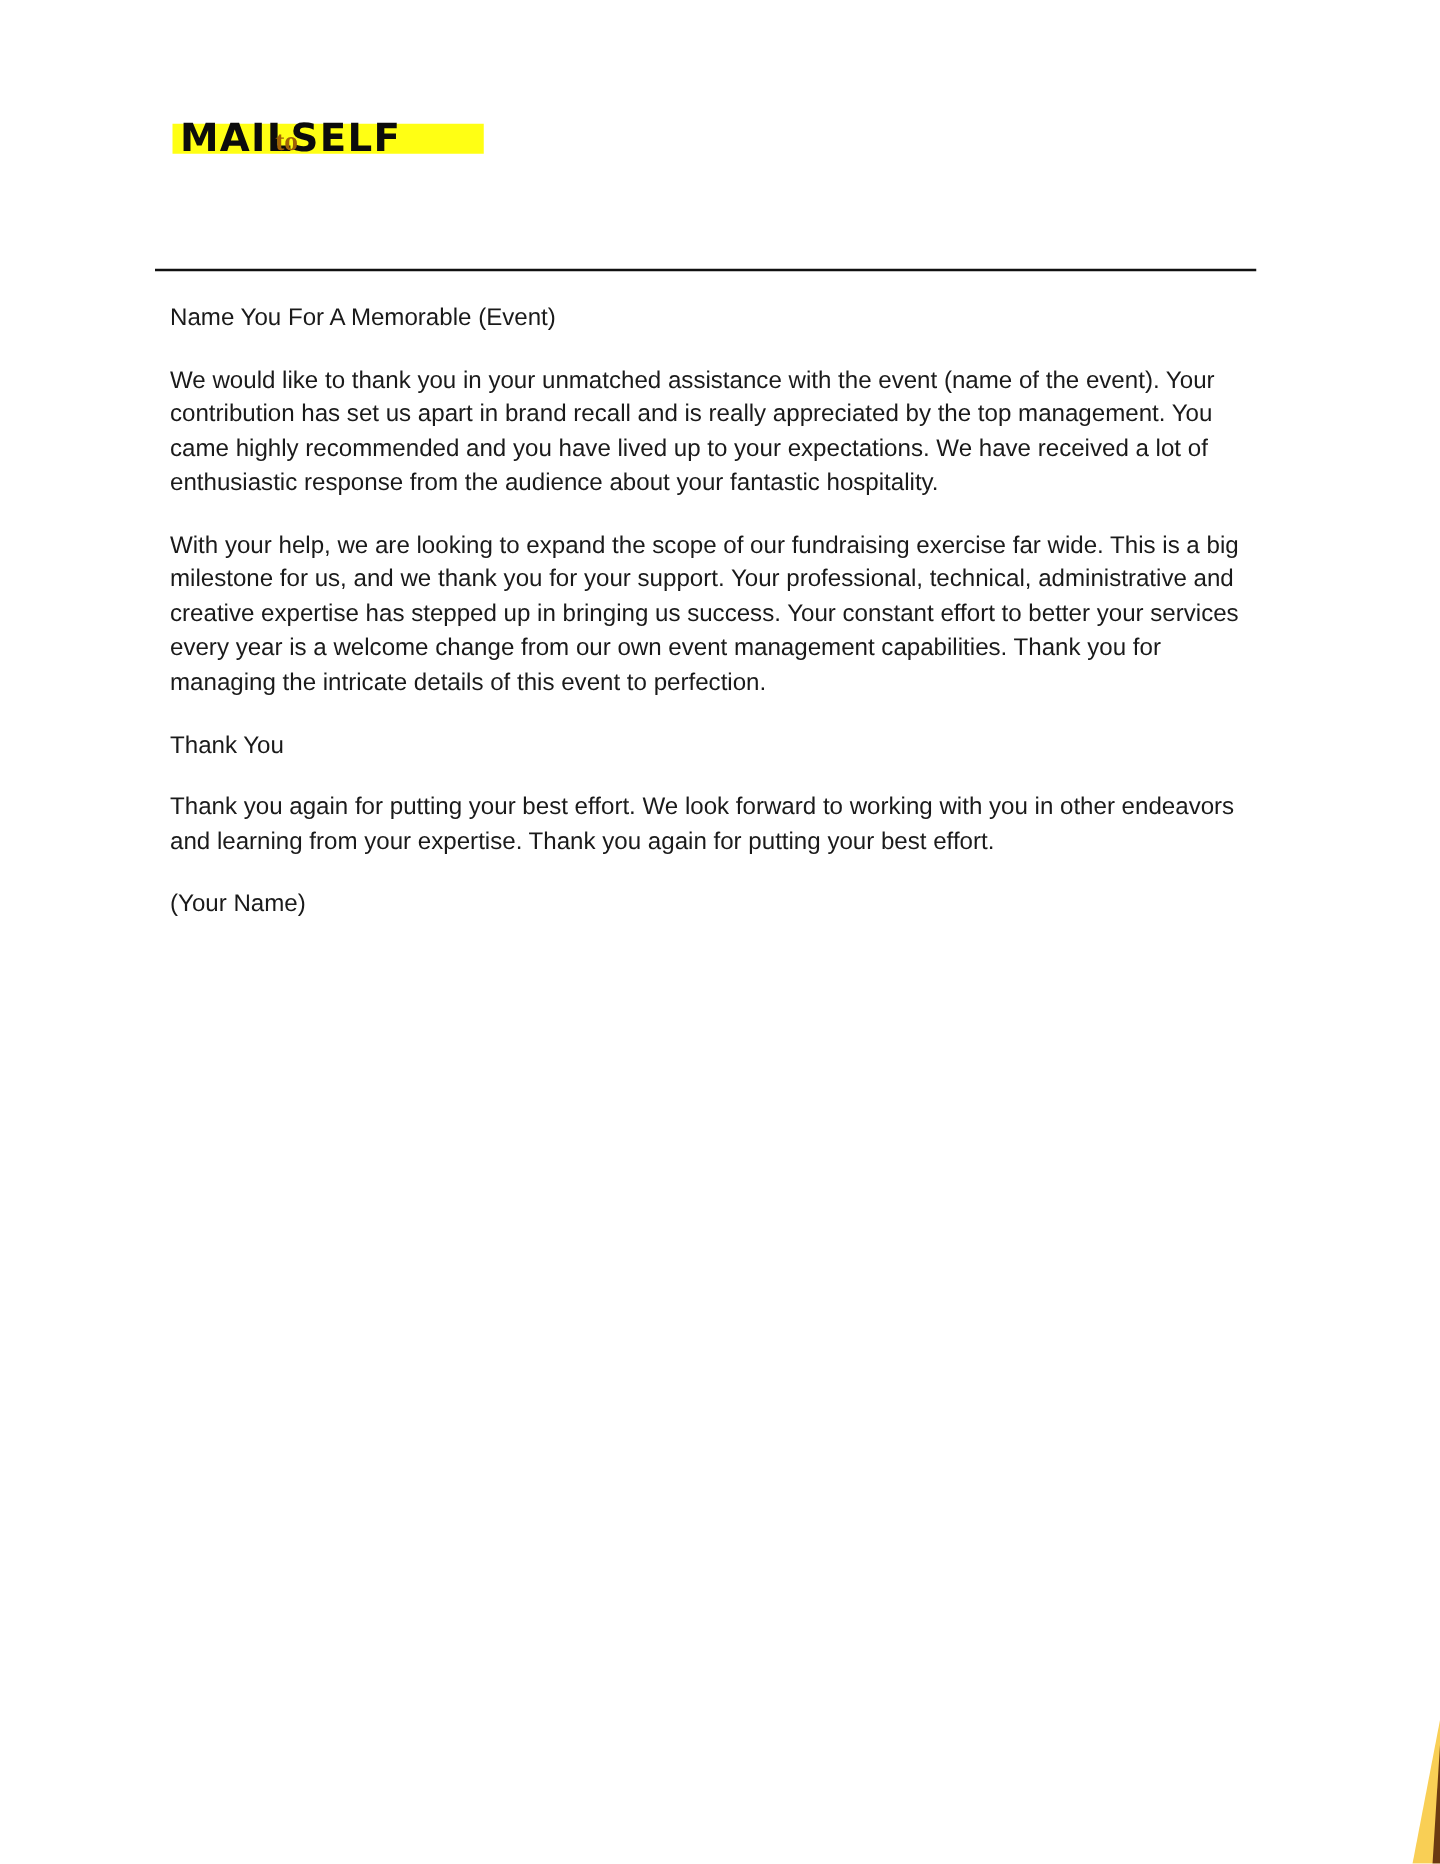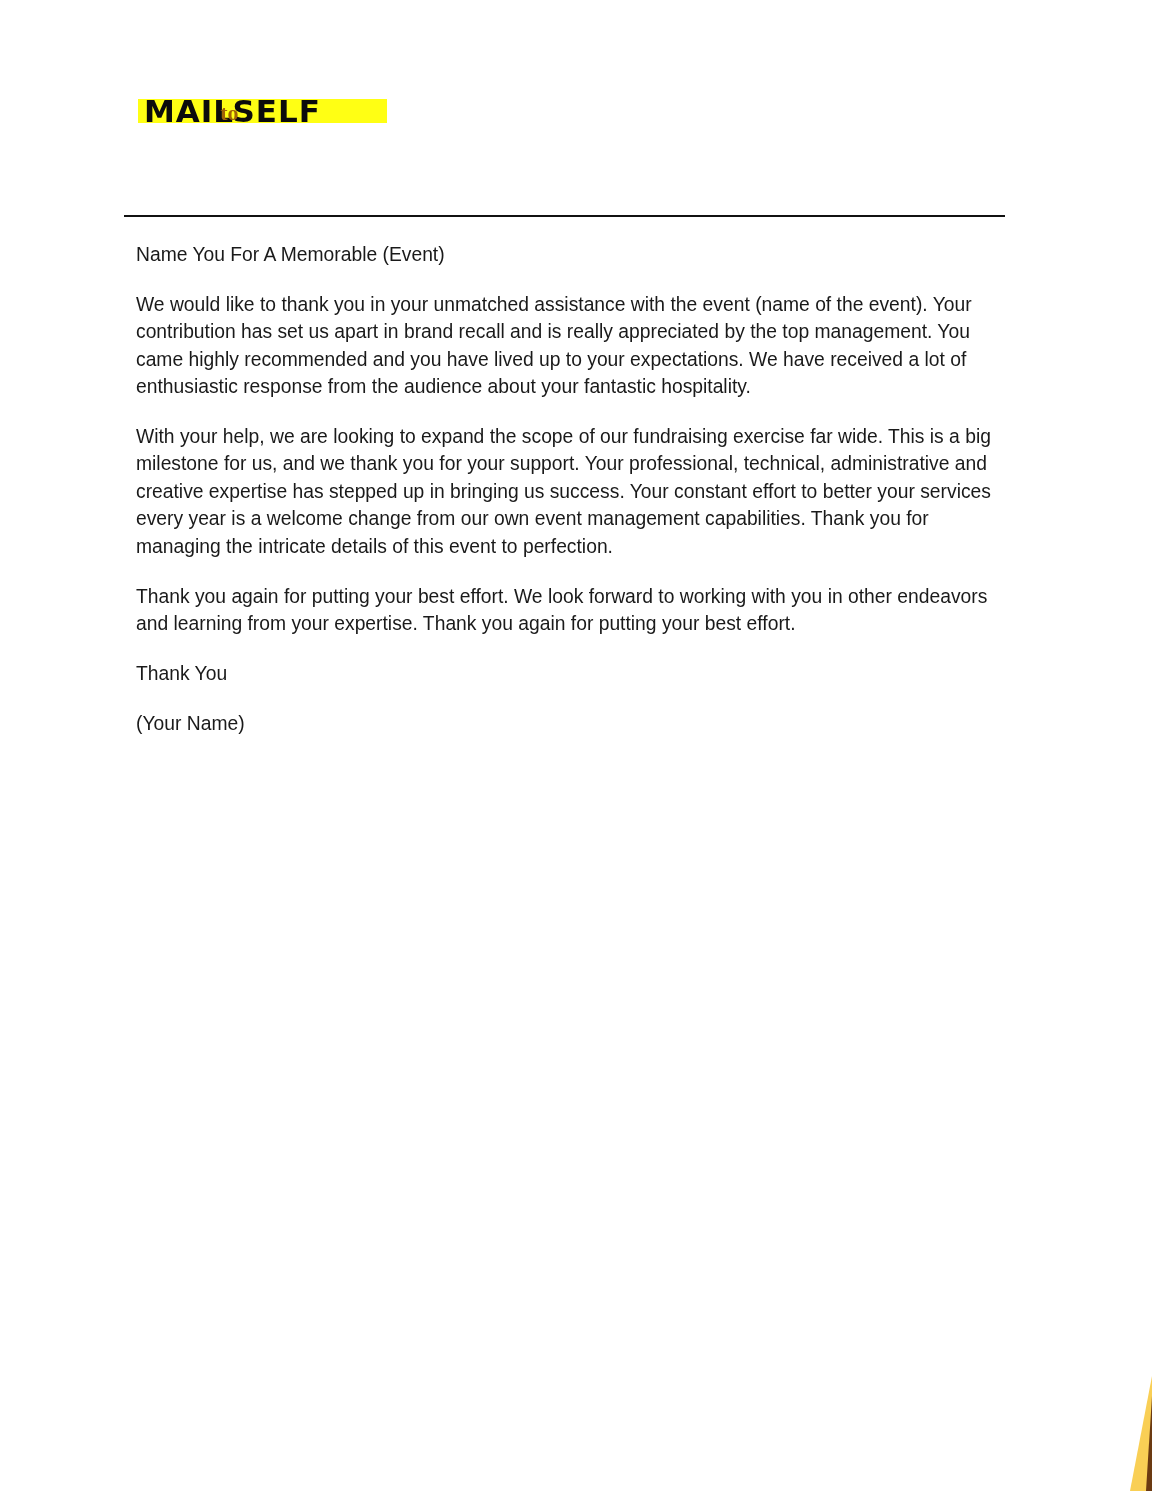--- a/index.html
+++ b/index.html
@@ -30,21 +30,21 @@
     <span class="to">to</span>
     <span>SELF</span>
 </div>
 
 <div class="rule"></div>
 
 <div class="content">
   <p>Name You For A Memorable (Event)</p>
   <p>We would like to thank you in your unmatched assistance with the event (name of the event). Your contribution has set us apart in brand recall and is really appreciated by the top management. You came highly recommended and you have lived up to your expectations. We have received a lot of enthusiastic response from the audience about your fantastic hospitality.</p>
   <p>With your help, we are looking to expand the scope of our fundraising exercise far wide. This is a big milestone for us, and we thank you for your support. Your professional, technical, administrative and creative expertise has stepped up in bringing us success. Your constant effort to better your services every year is a welcome change from our own event management capabilities. Thank you for managing the intricate details of this event to perfection.</p>
+  <p>Thank You</p>
   <p>Thank you again for putting your best effort. We look forward to working with you in other endeavors and learning from your expertise. Thank you again for putting your best effort.</p>
-  <p>Thank You</p>
   <p>(Your Name)</p>
 </div>
 
 <svg class="corner" viewBox="0 0 30 115">
   <polygon points="30,0 30,115 8,115" fill="#f9cf55"></polygon>
   <polygon points="30,20 30,115 24,115" fill="#6b3a12"></polygon>
 </svg>
 
 </body></html>

